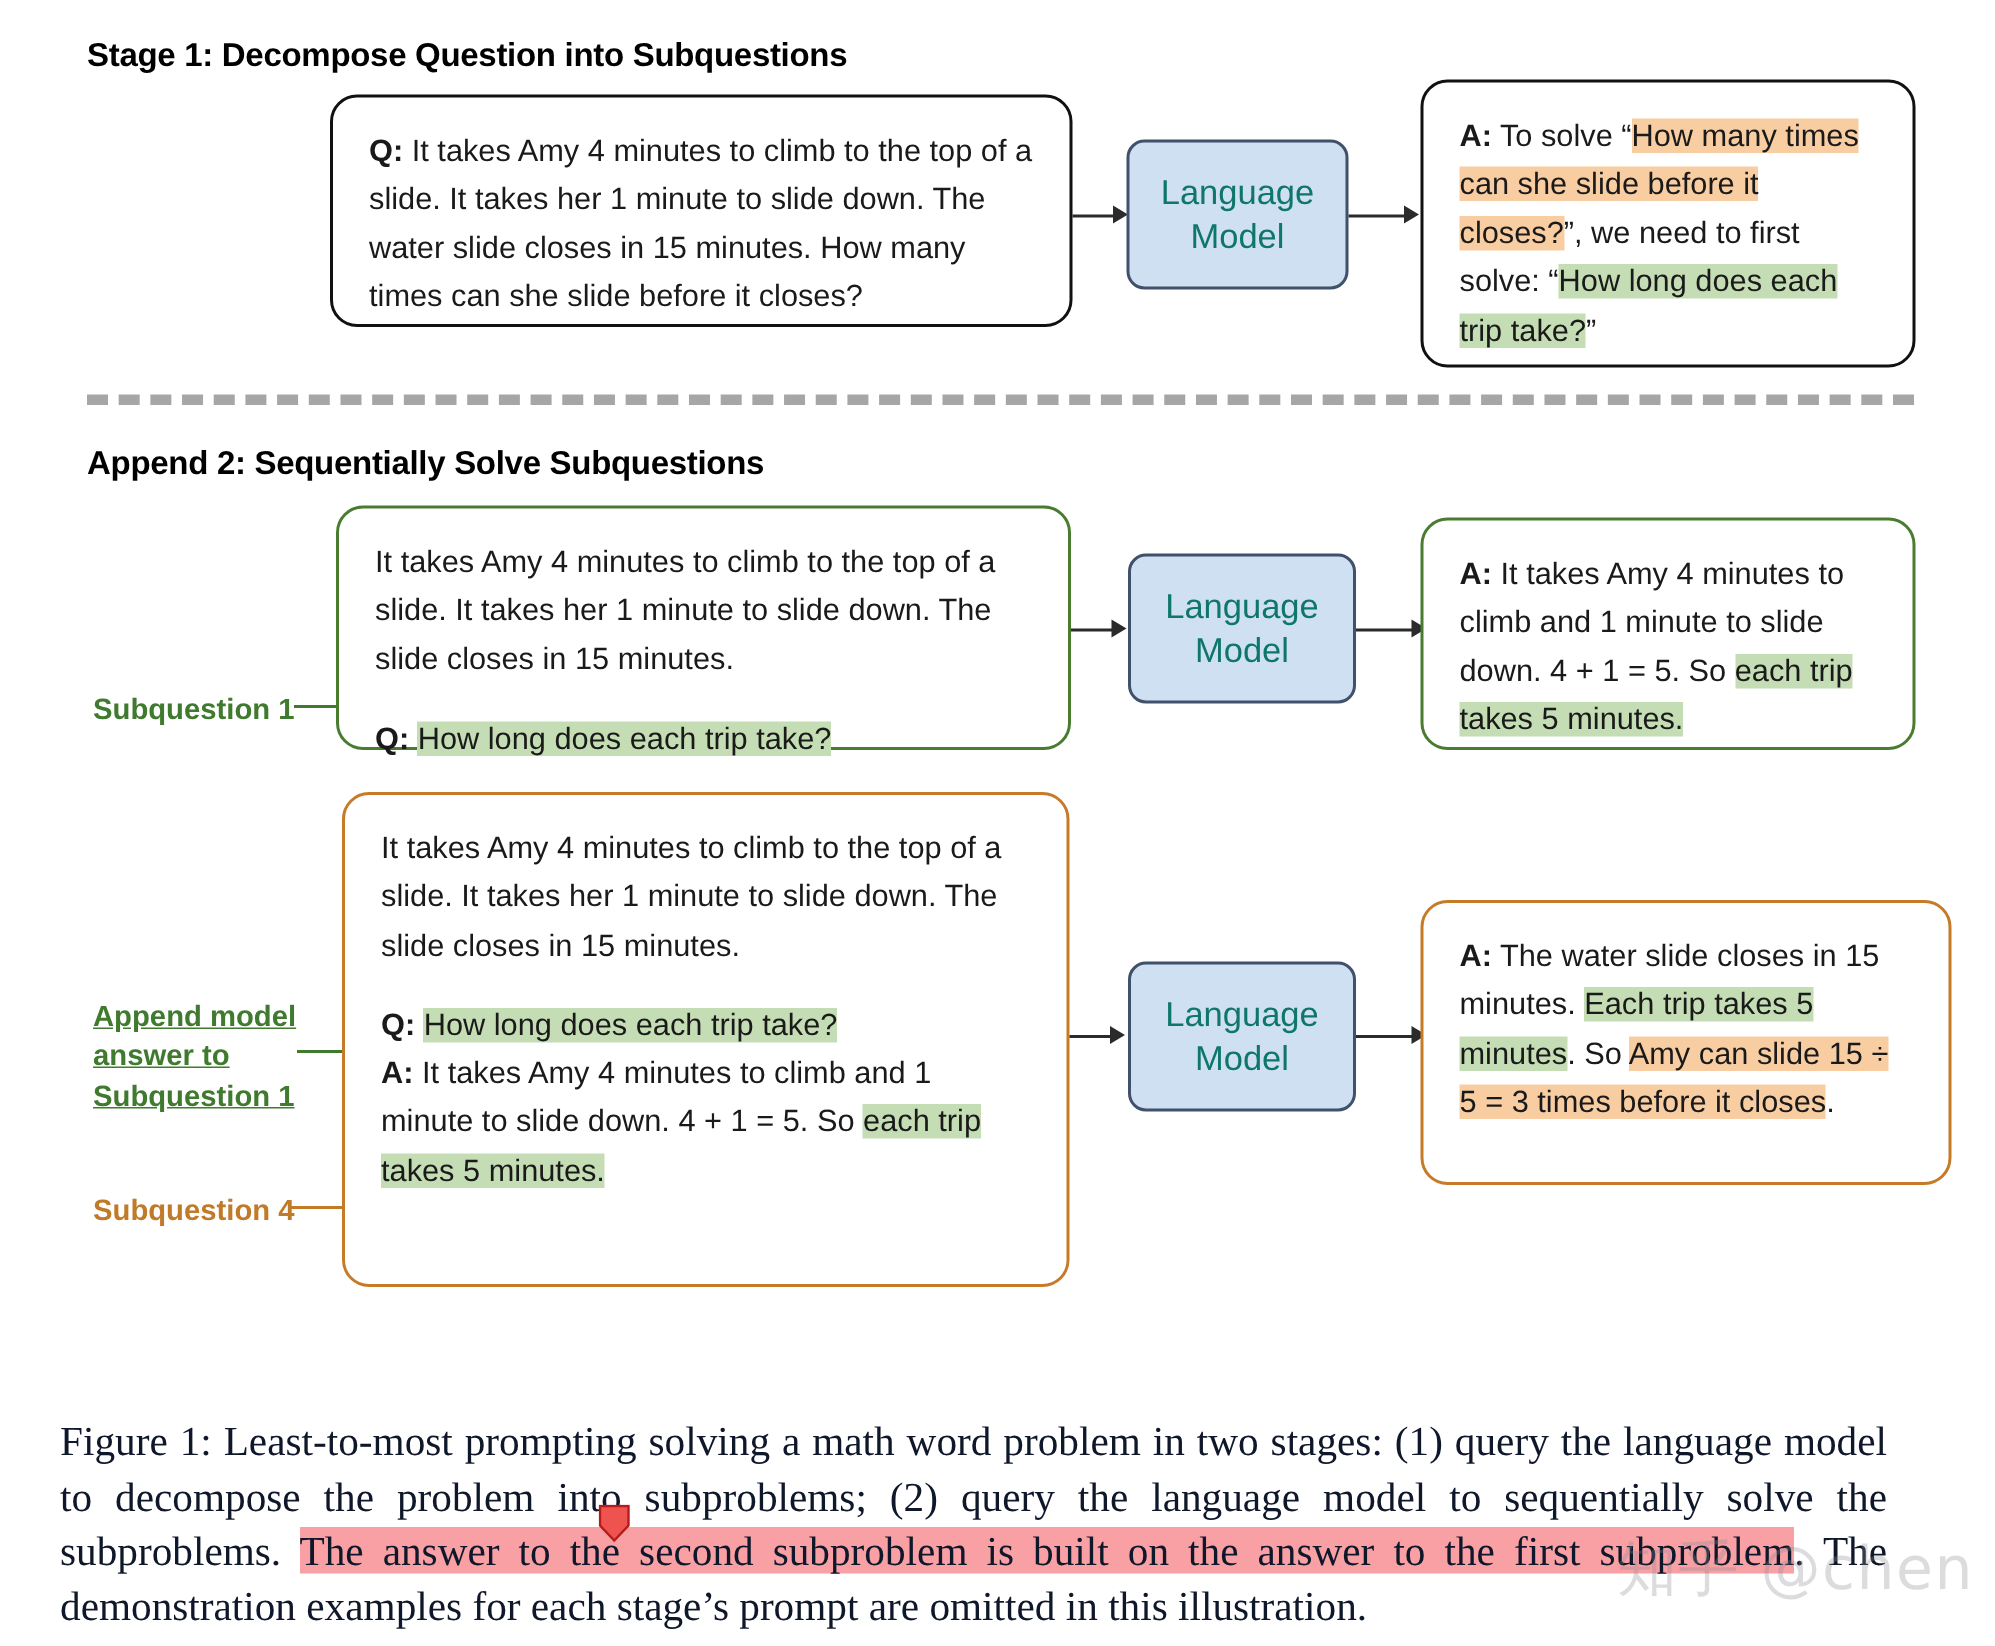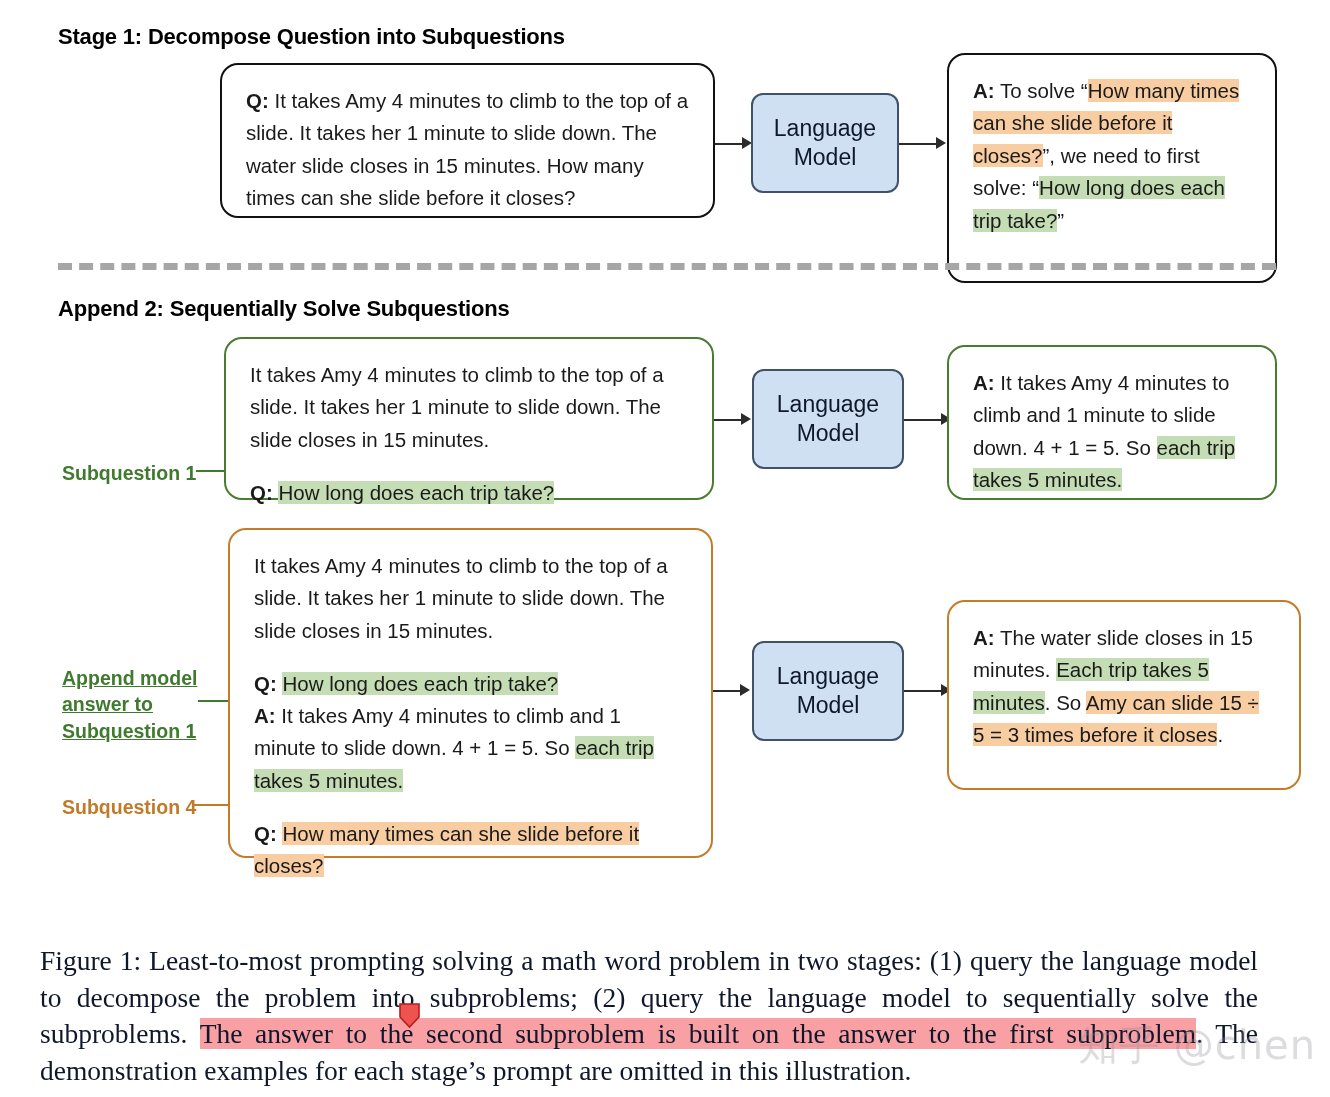--- a/index.html
+++ b/index.html
@@ -60,21 +60,21 @@
     box-sizing: border-box;
     background: #cfe0f2;
     border: 2px solid #41506b;
     border-radius: 12px;
     display: flex;
     align-items: center;
     justify-content: center;
     text-align: center;
     font-size: 23px;
     line-height: 1.25;
-    color: #0f172a;
+    color: #0f766e;
   }
 
   
   .conn { height: 0; border-top: 2px solid #2b2b2b; }
   .arrowhead {
     width: 0; height: 0;
     border-top: 6px solid transparent;
     border-bottom: 6px solid transparent;
     border-left: 10px solid #2b2b2b;
   }
@@ -129,21 +129,21 @@
 <div class="abs lm" style="left:751px; top:93px; width:148px; height:100px;">
   <div>
     <div>Language</div>
     <div>Model</div>
   </div>
 </div>
 
 <div class="abs conn" style="left:899px; top:143px; width:38px;"></div>
 <div class="abs arrowhead" style="left:936px; top:137px;"></div>
 
-<div class="abs box black" style="left:947px; top:53px; width:330px; height:230px;">
+<div class="abs box black" style="left:947px; top:53px; width:330px; height:192px;">
   <p><span class="lbl">A:</span><span> To solve “</span><span class="hl-orange">How many times can she slide before it closes?</span><span>”, we need to first solve: “</span><span class="hl-green">How long does each trip take?</span><span>”</span></p>
 </div>
 
 <div class="abs divider" style="left:58px; top:263px; width:1218px;"></div>
 
 <div class="abs stage-title" style="left:58px; top:296px;">Append 2: Sequentially Solve Subquestions</div>
 
 <div class="abs side-label green" style="left:62px; top:460px;">Subquestion 1</div>
 <div class="abs tick green" style="left:196px; top:470px; width:38px;"></div>
 
@@ -177,22 +177,20 @@
 </div>
 <div class="abs tick green" style="left:198px; top:700px; width:38px;"></div>
 
 <div class="abs side-label orange" style="left:62px; top:794px;">Subquestion 4</div>
 <div class="abs tick orange" style="left:194px; top:804px; width:42px;"></div>
 
 <div class="abs box orange" style="left:228px; top:528px; width:485px; height:330px;">
   <p>It takes Amy 4 minutes to climb to the top of a slide. It takes her 1 minute to slide down. The slide closes in 15 minutes.</p>
   <p><span class="lbl">Q:</span>
     <span class="hl-green">How long does each trip take?</span><br><span class="lbl">A:</span><span> It takes Amy 4 minutes to climb and 1 minute to slide down. 4 + 1 = 5. So </span><span class="hl-green">each trip takes 5 minutes.</span></p>
-  <p><span class="lbl">Q:</span>
-    <span class="hl-orange">How many times can she slide before it closes?</span></p>
 </div>
 
 <div class="abs conn" style="left:713px; top:690px; width:28px;"></div>
 <div class="abs arrowhead" style="left:740px; top:684px;"></div>
 
 <div class="abs lm" style="left:752px; top:641px; width:152px; height:100px;">
   <div>
     <div>Language</div>
     <div>Model</div>
   </div>

